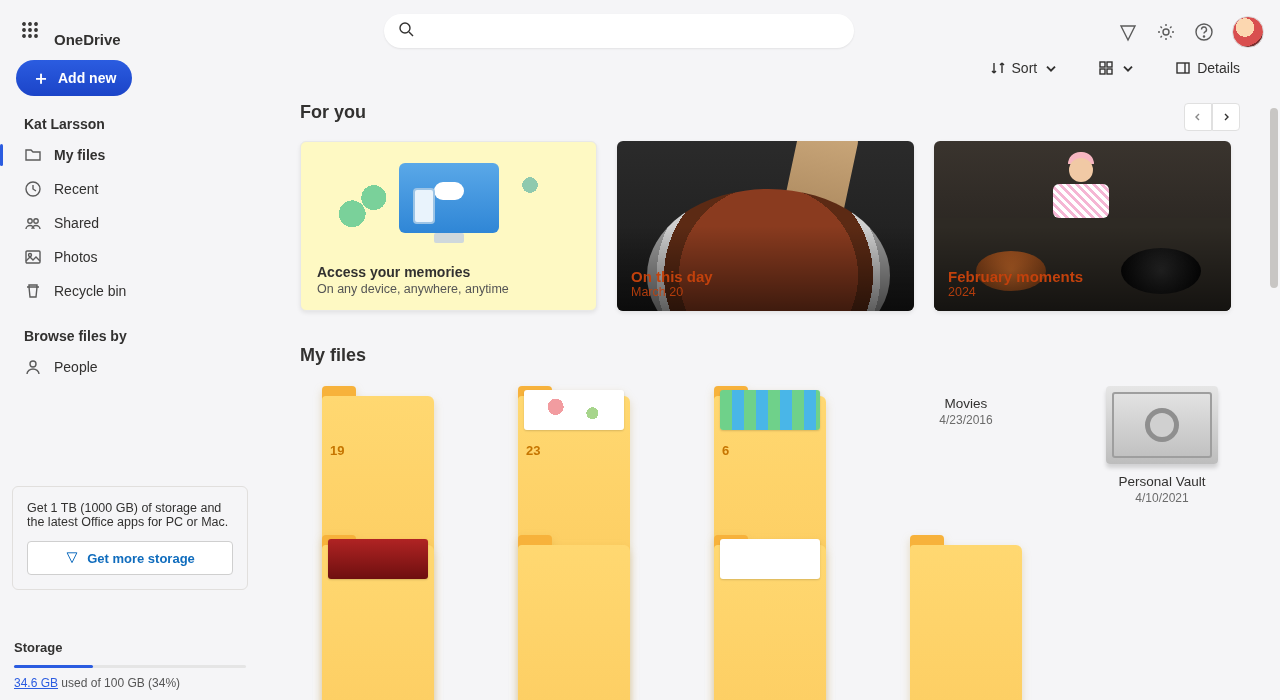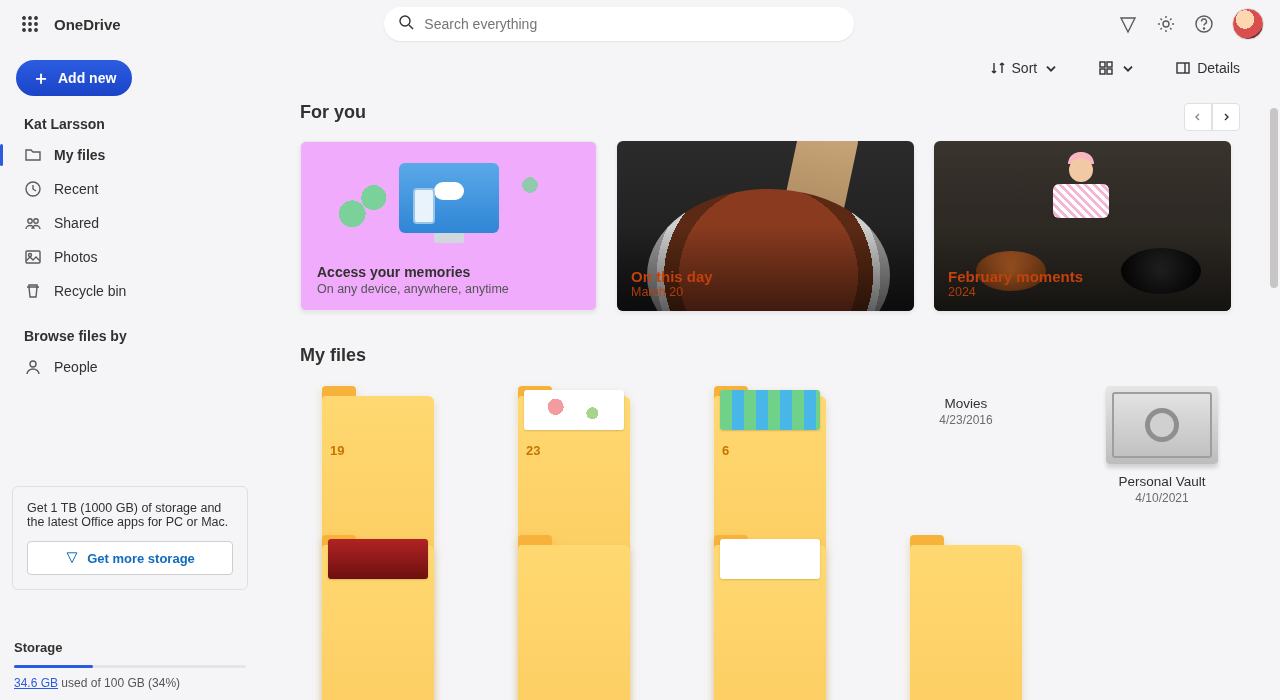--- a/index.html
+++ b/index.html
@@ -1,17 +1,17 @@
 <!DOCTYPE html>
 <html><head>
 <meta charset="utf-8">
 <style>
   * { box-sizing: border-box; margin: 0; padding: 0; font-family: "Segoe UI", sans-serif; }
   body { background: #f5f5f7; color: #323130; width: 1280px; height: 700px; overflow: hidden; }
-  .topbar { height: 48px; display: flex; align-items: center; padding: 0 12px; }
+  .topbar { height: 48px; display: flex; align-items: flex-end; padding: 0 12px; }
   .waffle { width: 36px; height: 36px; display:flex; align-items:center; justify-content:center; border-radius:4px; cursor:pointer;}
   .waffle svg { width: 16px; height:16px; }
   .brand { font-weight: 600; font-size: 15px; margin-left: 6px; }
   .search-wrap { flex:1; display:flex; justify-content:center; }
   .search { width: 470px; height: 34px; background:#fff; border-radius: 18px; display:flex; align-items:center; padding:0 14px; gap:10px; box-shadow: 0 1px 2px rgba(0,0,0,0.08);}
   .search input { border:none; outline:none; font-size:14px; flex:1; background:transparent; }
   .topicons { display:flex; gap: 18px; align-items:center; padding-right:4px; }
   .topicons .ic { width:20px; height:20px; display:flex; align-items:center; justify-content:center; color:#5b5b5b; cursor:pointer;}
   .avatar { width:32px; height:32px; border-radius:50%; background: radial-gradient(circle at 40% 35%, #fcd7b0 0 35%, #d94f4f 35% 70%, #7b2e2e 70% 100%); border:1px solid #ddd; }
   .body { display:flex; height: calc(700px - 48px); }
@@ -38,21 +38,21 @@
   .toolbar svg { width:16px; height:16px; }
   .content { padding: 16px 40px 0 40px; }
   h2.sec { font-size:18px; font-weight:700; margin: 10px 0 18px 0;}
   .foryou-head { display:flex; align-items:center;}
   .foryou-head .nav { margin-left:auto; display:flex; }
   .foryou-head .nav .nbtn { width:28px; height:28px; border:1px solid #e0e0e0; background:#fff; display:flex; align-items:center; justify-content:center; color:#888; cursor:pointer;}
   .foryou-head .nav .nbtn:first-child{ border-radius:4px 0 0 4px;}
   .foryou-head .nav .nbtn:last-child{ border-radius:0 4px 4px 0; color:#323130;}
   .foryou-row { display:flex; gap:20px; }
   .card { width:297px; height:170px; border-radius:6px; overflow:hidden; position:relative; box-shadow:0 2px 4px rgba(0,0,0,0.08); cursor:pointer;}
-  .card.white { background:#f0abfc; border:1px solid #e8e8e8; display:flex; flex-direction:column;}
+  .card.white { background:#fef9c3; border:1px solid #e8e8e8; display:flex; flex-direction:column;}
   .card.white .illu { flex:1; display:flex; align-items:center; justify-content:center; position:relative;}
   .card.white .illu .monitor { width:100px; height:70px; background:linear-gradient(#5aa8e8,#2f86d6); border-radius:6px; position:relative;}
   .card.white .illu .monitor::after{ content:""; position:absolute; bottom:-10px; left:35px; width:30px; height:10px; background:#cfd8dc; border-radius:2px;}
   .card.white .illu .cloud { position:absolute; width:30px; height:18px; background:#fff; border-radius:10px; top:40%; left:50%; transform:translate(-50%,-50%);}
   .card.white .illu .phone { position:absolute; left:38%; bottom:30px; width:22px; height:36px; background:#e9f3fc; border:2px solid #9cc4e6; border-radius:4px;}
   .card.white .illu .leaves { position:absolute; left:12%; bottom:24px; width:54px; height:54px; background: radial-gradient(circle at 30% 70%, #7ad19a 0 25%, transparent 25%), radial-gradient(circle at 70% 40%, #7ad19a 0 25%, transparent 25%);}
   .card.white .illu .leaves2 { position:absolute; right:14%; top:18px; width:50px; height:50px; background: radial-gradient(circle at 50% 50%, #8fc9ae 0 22%, transparent 22%);}
   .card.white .meta { padding: 10px 16px 14px 16px;}
   .card.white .meta .t { font-weight:600; font-size:14px;}
   .card.white .meta .s { font-size:12.5px; color:#555; margin-top:2px;}
@@ -113,21 +113,20 @@
   </div>
   <div class="brand">OneDrive</div>
   <div class="search-wrap">
     <div class="search">
       <span>
         <svg width="16" height="16" viewBox="0 0 16 16">
             <circle cx="7" cy="7" r="5"></circle>
             <line x1="11" y1="11" x2="15" y2="15"></line>
           </svg>
       </span>
-      <input type="text" placeholder="Search everything" style="">
     </div>
   </div>
   <div class="topicons">
     <div class="ic">
         <svg viewBox="0 0 20 20">
           <polygon points="3,4 17,4 14,10 10,18 6,10"></polygon>
         </svg>
       </div>
     <div class="ic">
         <svg viewBox="0 0 20 20">

